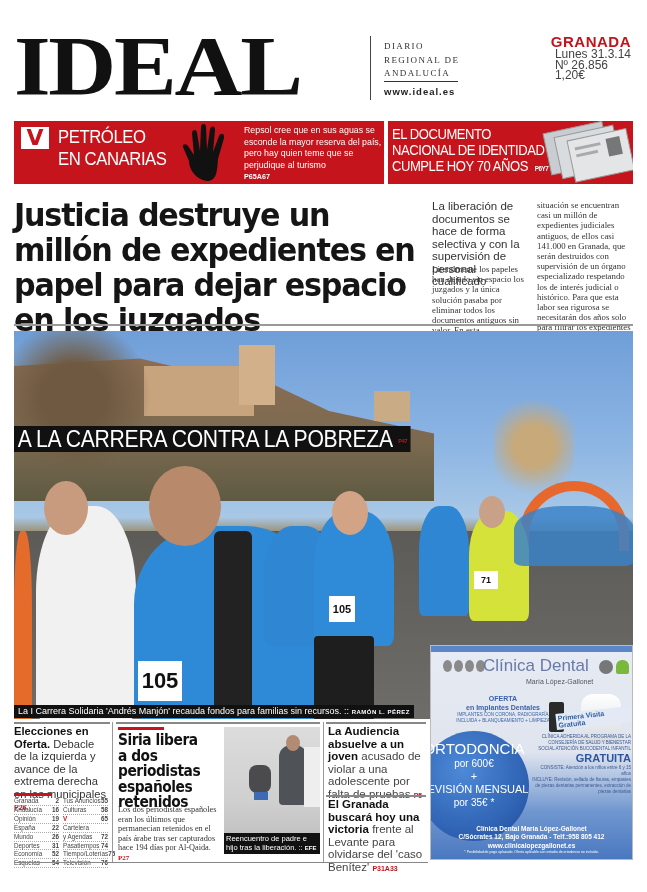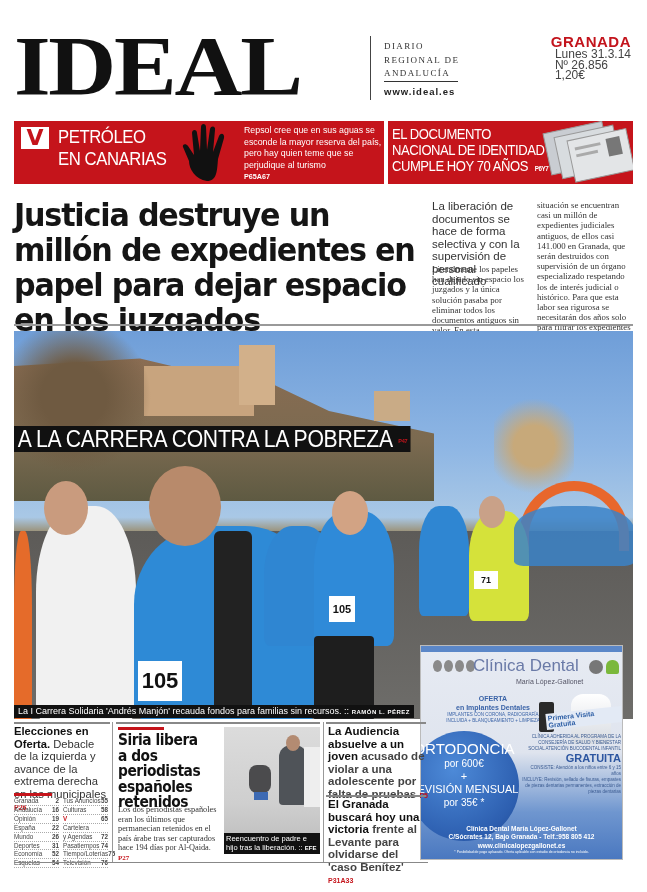--- a/index.html
+++ b/index.html
@@ -40,21 +40,21 @@
 .road{position:absolute;left:0;top:200px;width:619px;height:190px;background:linear-gradient(180deg,#5d5b58,#6e6d6a)}
 .runner{position:absolute;border-radius:40% 40% 8% 8%}
 .head{position:absolute;border-radius:50%;background:#c99b7e}
 .bib{position:absolute;background:#fff;color:#111;font-weight:bold;font-size:10px;text-align:center}
 .arch{position:absolute;border:10px solid #e8672c;border-bottom:none;border-radius:60px 60px 0 0}
 .ptitle{left:14px;top:426px;height:26px;background:#111;color:#fff;font-size:23px;line-height:26px;padding:0 4px 0 4px;letter-spacing:-.3px;font-family:"Liberation Sans",sans-serif;transform:scaleX(.92);transform-origin:left top;white-space:nowrap}
 .ptitle .pg{color:#c5141b;font-size:6px;font-weight:bold;vertical-align:middle;margin-left:6px}
 .pcap{left:14px;top:705px;height:13px;background:#111;color:#fff;font-size:9px;line-height:13px;padding:0 4px;white-space:nowrap}
 .pcap b{font-size:6px;letter-spacing:.5px}
 
-.ad{left:420px;top:645px;width:203px;height:215px;background:linear-gradient(180deg,#e7ebf3 0%,#dfe4ee 50%,#6f96cf 78%,#4a78c0 100%);overflow:hidden;border:1px solid #bbb}
+.ad{left:430px;top:645px;width:203px;height:215px;background:linear-gradient(180deg,#e7ebf3 0%,#dfe4ee 50%,#6f96cf 78%,#4a78c0 100%);overflow:hidden;border:1px solid #bbb}
 .ad .topbar{position:absolute;left:0;top:0;width:100%;height:6px;background:#5b87c8}
 .ad .brand{left:52px;top:10px;font-size:17px;color:#6a7aa7;font-weight:300;position:absolute}
 .ad .sub{position:absolute;left:95px;top:30px;font-size:7px;color:#556;width:auto;font-weight:normal}
 .dots{left:12px;top:14px;position:absolute;display:flex;gap:2px}
 .dots i{display:block;width:9px;height:12px;border-radius:50%;background:#8a8a8a}
 .apple{left:168px;top:14px;position:absolute;width:14px;height:14px;border-radius:50%;background:#777}
 .android{left:185px;top:14px;position:absolute;width:13px;height:14px;border-radius:6px 6px 2px 2px;background:#7ab83b}
 .of1{position:absolute;left:22px;top:48px;width:100px;text-align:center;color:#3a63a7;font-size:7px;font-weight:bold;line-height:9px}
 .of1 .small{font-size:4.5px;font-weight:normal;line-height:6px;display:block}
 .tooth{position:absolute;left:150px;top:48px;width:40px;height:50px;border-radius:12px 12px 6px 6px;background:linear-gradient(180deg,#fff,#d7dbe1)}
@@ -73,21 +73,21 @@
 .s1 b{font-weight:bold;color:#111}
 .pref{color:#c5141b;font-weight:bold;font-size:7px}
 .idx{left:14px;top:797px;width:94px;font-size:6.3px;line-height:7.9px;color:#444}
 .idx .r{display:flex;justify-content:space-between;border-bottom:1px dotted #aaa}
 .idx .c{position:absolute;top:0;width:45px}
 .s2h{left:118px;top:733px;width:100px;font-weight:900;font-size:15px;line-height:15.5px;color:#111;font-family:"DejaVu Sans",sans-serif;letter-spacing:-.5px;transform:scaleX(.92);transform-origin:left top}
 .s2b{left:118px;top:805px;width:100px;font-family:"Liberation Serif",serif;font-size:8.3px;line-height:9.6px;color:#333}
 .s2p{left:224px;top:727px;width:96px;height:126px;overflow:hidden;background:linear-gradient(180deg,#dcdcdc,#cfcfcf 60%,#bbb)}
 .s2cap{left:224px;top:833px;width:96px;background:#111;color:#fff;font-size:7.5px;line-height:9px;padding:1px 2px}
 .s3h{left:328px;top:725px;width:100px;font-weight:bold;font-size:11.5px;line-height:12.5px;color:#111}
-.s3b{font-weight:bold;color:#444}
+.s3b{font-weight:normal;color:#444}
 .vsep{position:absolute;width:1px;background:#999}
 </style>
 </head>
 <body>
 
 <div class="abs logo">IDEAL</div>
 <div class="abs vdiv"></div>
 <div class="abs tag">
   <div>DIARIO</div>
   <div>REGIONAL DE</div>

